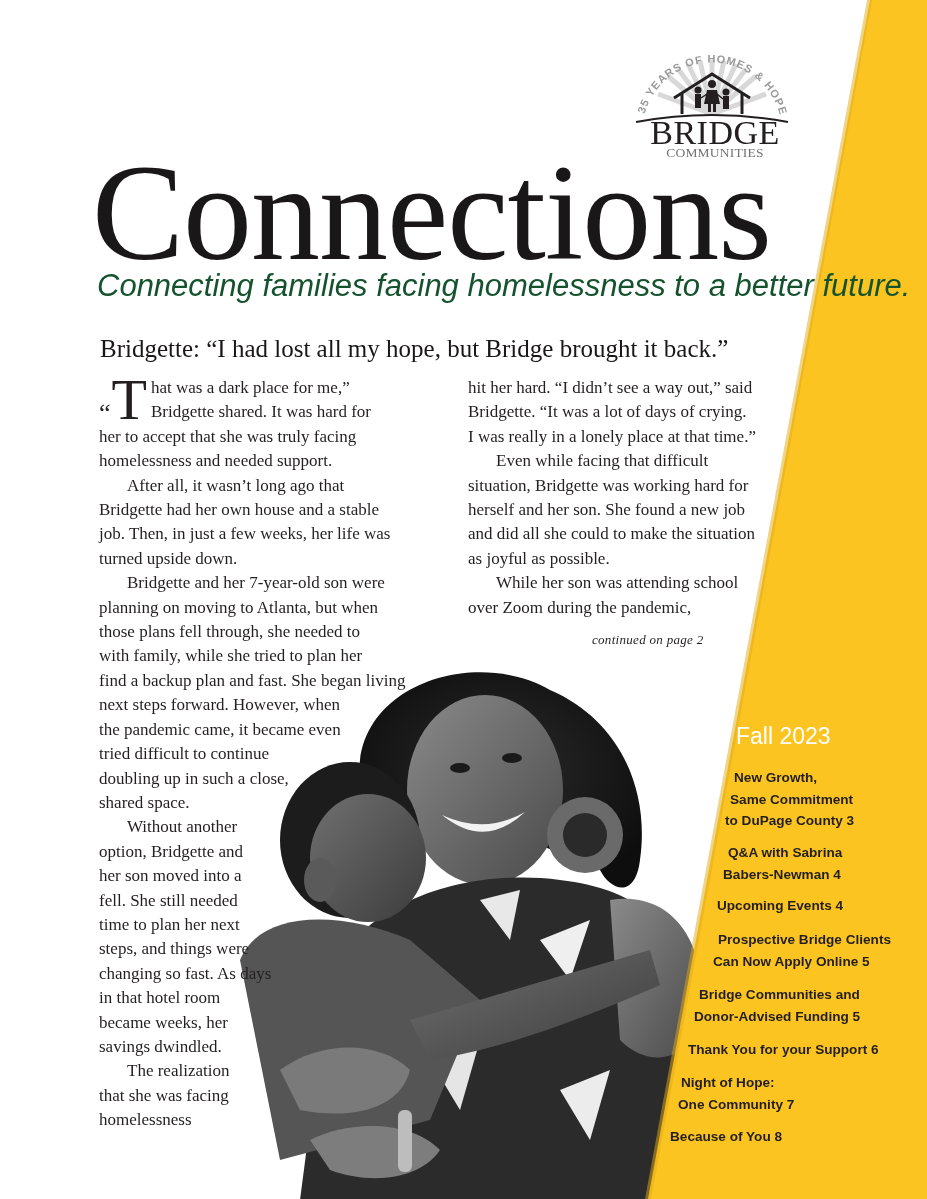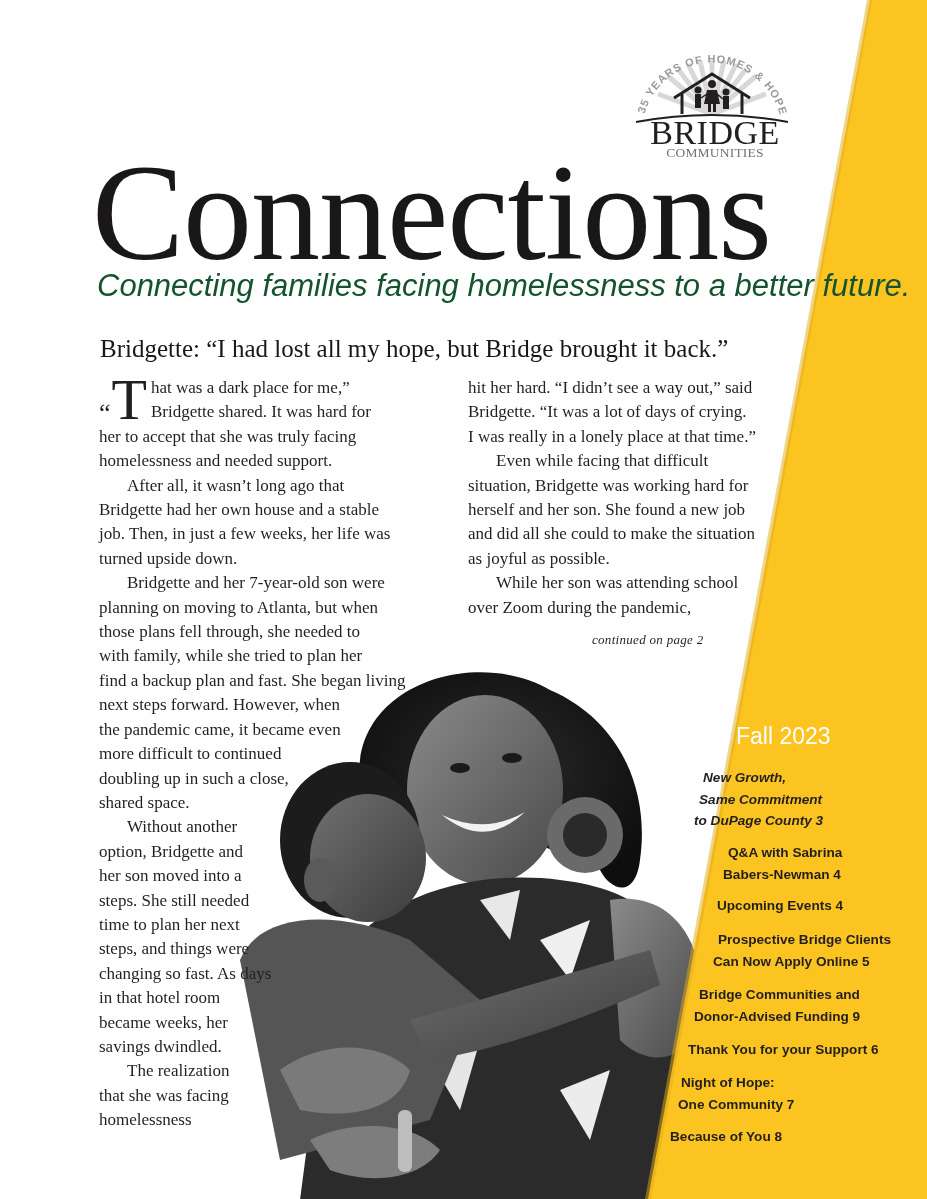--- a/index.html
+++ b/index.html
@@ -197,27 +197,27 @@
   <span class="line">Bridgette had her own house and a stable</span>
   <span class="line">job. Then, in just a few weeks, her life was</span>
   <span class="line">turned upside down.</span>
   <span class="line" style="padding-left:28px;">Bridgette and her 7-year-old son were</span>
   <span class="line">planning on moving to Atlanta, but when</span>
   <span class="line">those plans fell through, she needed to</span>
   <span class="line">with family, while she tried to plan her</span>
   <span class="line">find a backup plan and fast. She began living</span>
   <span class="line">next steps forward. However, when</span>
   <span class="line">the pandemic came, it became even</span>
-  <span class="line">more difficult to continued</span>
+  <span class="line">tried difficult to continue</span>
   <span class="line">doubling up in such a close,</span>
   <span class="line">shared space.</span>
   <span class="line" style="padding-left:28px;">Without another</span>
   <span class="line">option, Bridgette and</span>
   <span class="line">her son moved into a</span>
-  <span class="line">steps. She still needed</span>
+  <span class="line">fell. She still needed</span>
   <span class="line">time to plan her next</span>
   <span class="line">steps, and things were</span>
   <span class="line">changing so fast. As days</span>
   <span class="line">in that hotel room</span>
   <span class="line">became weeks, her</span>
   <span class="line">savings dwindled.</span>
   <span class="line" style="padding-left:28px;">The realization</span>
   <span class="line">that she was facing</span>
   <span class="line">homelessness</span>
 </div>
@@ -233,21 +233,21 @@
   <span class="line">as joyful as possible.</span>
   <span class="line" style="padding-left:28px;">While her son was attending school</span>
   <span class="line">over Zoom during the pandemic,</span>
 </div>
 
 <div class="continued">continued on page 2</div>
 
 <div class="toc">
   <div class="toc-title">Fall 2023</div>
 
-  <div class="toc-item" style="left:703px; top:767px;font-style:italic;">
+  <div class="toc-item" style="left:734px; top:767px;">
     <span>New Growth,</span>
     <span style="margin-left:-4px;">Same Commitment</span>
     <span style="margin-left:-9px;">to DuPage County  3</span>
   </div>
 
   <div class="toc-item" style="left:728px; top:842px;">
     <span>Q&amp;A with Sabrina</span>
     <span style="margin-left:-5px;">Babers-Newman  4</span>
   </div>
 
@@ -255,21 +255,21 @@
     <span>Upcoming Events  4</span>
   </div>
 
   <div class="toc-item" style="left:710px; top:929px;margin-left:8px;">
     <span>Prospective Bridge Clients</span>
     <span style="margin-left:-5px;">Can Now Apply Online  5</span>
   </div>
 
   <div class="toc-item" style="left:699px; top:984px;">
     <span>Bridge Communities and</span>
-    <span style="margin-left:-5px;">Donor-Advised Funding  9</span>
+    <span style="margin-left:-5px;">Donor-Advised Funding  5</span>
   </div>
 
   <div class="toc-item" style="left:688px; top:1039px;">
     <span>Thank You for your Support  6</span>
   </div>
 
   <div class="toc-item" style="left:681px; top:1072px;">
     <span>Night of Hope:</span>
     <span style="margin-left:-3px;">One Community  7</span>
   </div>

